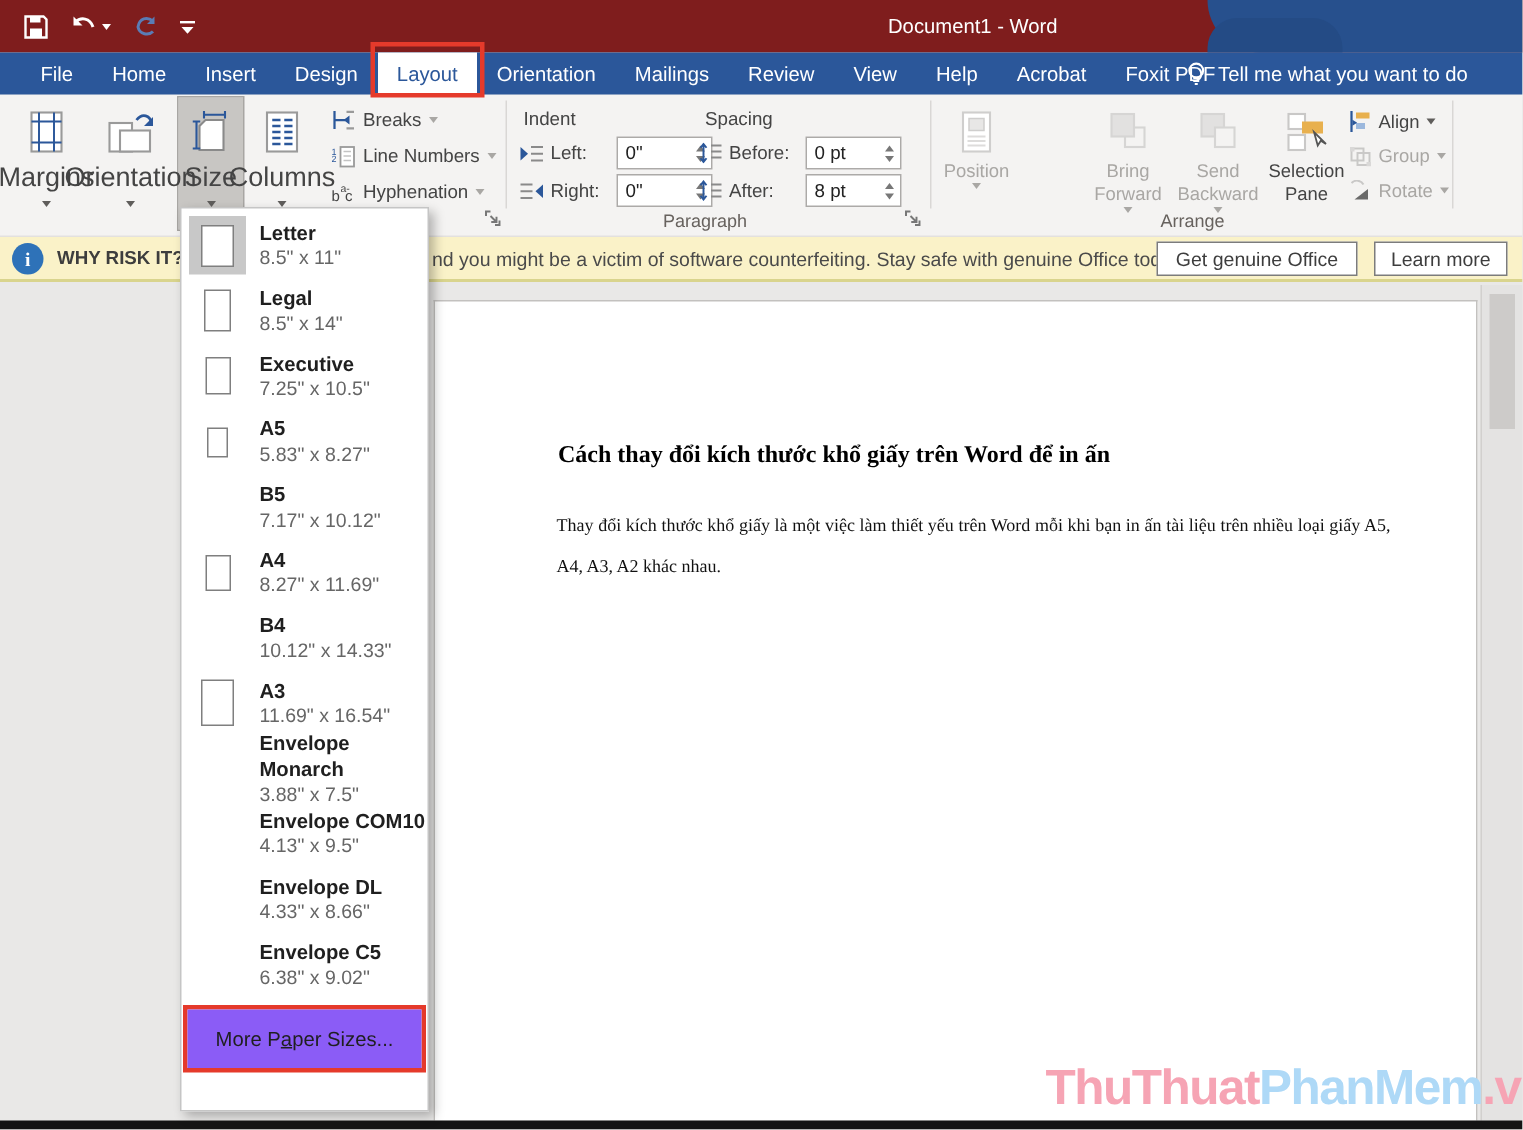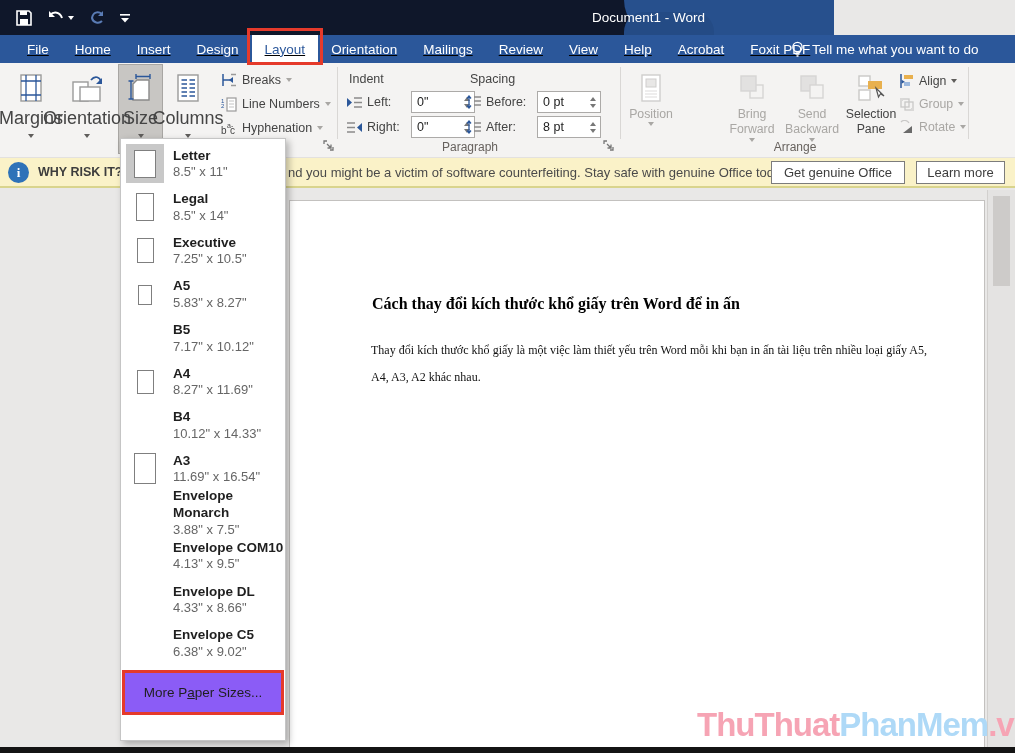--- a/index.html
+++ b/index.html
@@ -1,28 +1,28 @@
 <!DOCTYPE html>
 <html><head>
 <meta charset="utf-8">
 <style>
   * { margin:0; padding:0; box-sizing:border-box; }
   html,body { width:1015px; height:753px; }
   body { font-family:"Liberation Sans", sans-serif; position:relative; overflow:hidden; background:#e9e8e7; }
 
   
-  .titlebar { position:absolute; left:0; top:0; width:834px; height:35px; background:#0f172a; }
+  .titlebar { position:absolute; left:0; top:0; width:1015px; height:35px; background:#7f1d1d; }
   .titlebar .deco1 { position:absolute; right:0; top:0; width:210px; height:35px; background:#27508d; border-radius:0 0 0 40px; }
   .titlebar .deco2 { position:absolute; right:120px; top:12px; width:90px; height:23px; background:#244b85; border-radius:20px 20px 0 0; }
   .qat { position:absolute; left:16px; top:0; height:35px; display:flex; align-items:center; gap:15px; z-index:2; }
   .qat .qbtn { display:flex; align-items:center; gap:3px; color:#fff; }
   .win-title { position:absolute; left:592px; top:0; height:35px; line-height:35px; color:#fff; font-size:13.5px; z-index:2; }
 
   
-  .tabrow { position:absolute; left:0; top:35px; width:1015px; height:28px; background:#2b579a; display:flex; align-items:stretch; padding-left:14px; z-index:5;text-decoration:underline; }
+  .tabrow { position:absolute; left:0; top:35px; width:1015px; height:28px; background:#2b579a; display:flex; align-items:stretch; padding-left:14px; z-index:5; }
   .tab { color:#fff; font-size:13.5px; padding:0 13px; display:flex; align-items:center; white-space:nowrap; cursor:default; }
   .tab.active { background:#fff; color:#2b579a; position:relative; }
   .tab.active .red-annot { position:absolute; left:-5px; right:-5px; top:-7px; bottom:-2px; border:3px solid #e53a2b; pointer-events:none; }
   .tellme { display:flex; align-items:center; gap:8px; color:#fff; font-size:13.5px; margin-left:16px; white-space:nowrap; }
 
   
   .ribbon { position:absolute; left:0; top:63px; width:1015px; height:95px; background:#f4f3f2; border-bottom:1px solid #e3e1df; z-index:4; }
   .bigbtn { position:absolute; top:2px; height:88px; display:flex; flex-direction:column; align-items:center; padding-top:7px; color:#444; font-size:18px; text-align:center; line-height:1.2; }
   .bigbtn .bicon { height:32px; display:flex; align-items:center; justify-content:center; margin-bottom:4px; }
   .bigbtn.pressed { background:#c8c6c3; outline:1px solid #a8a6a3; }

